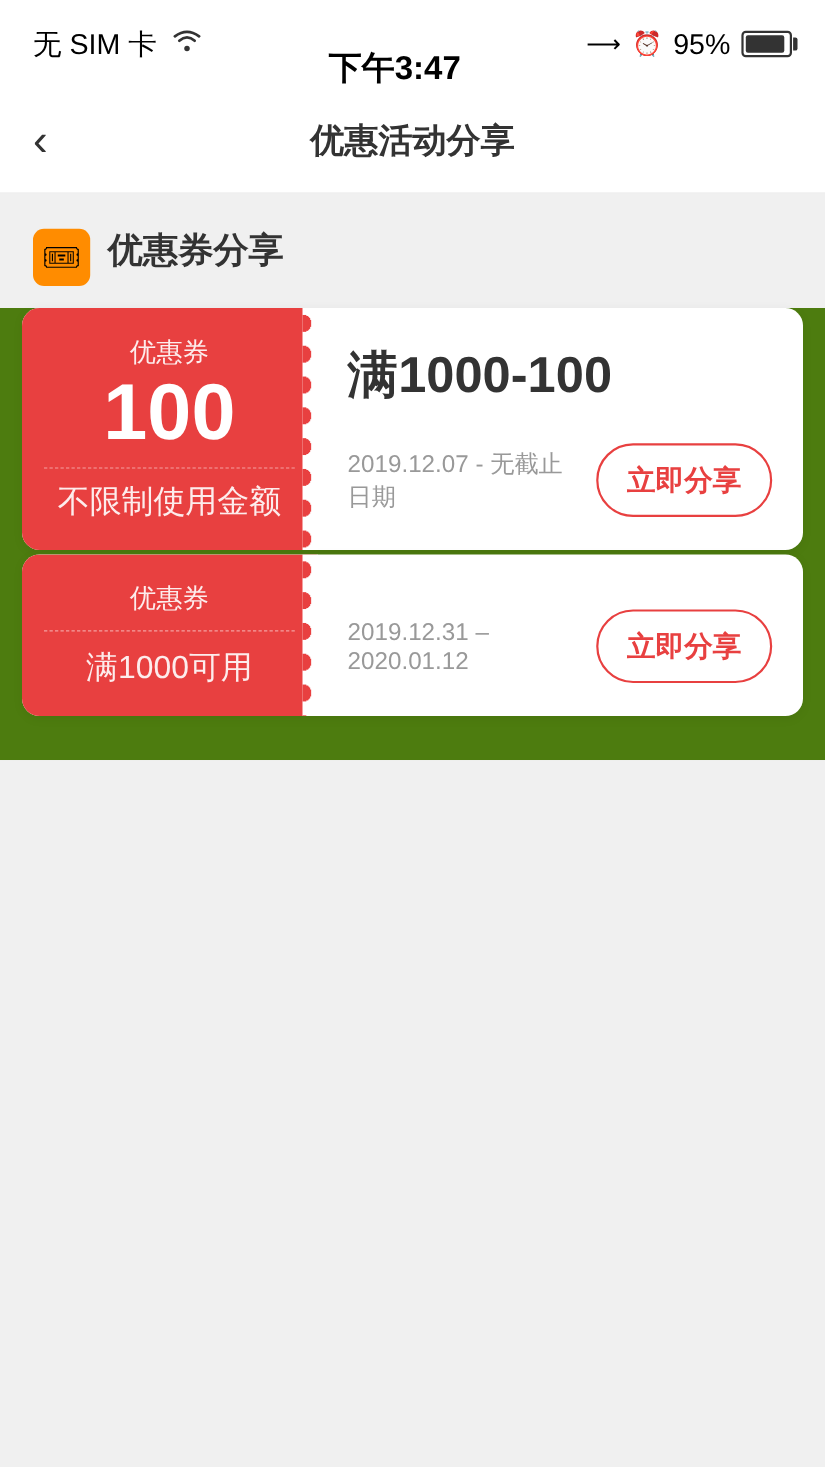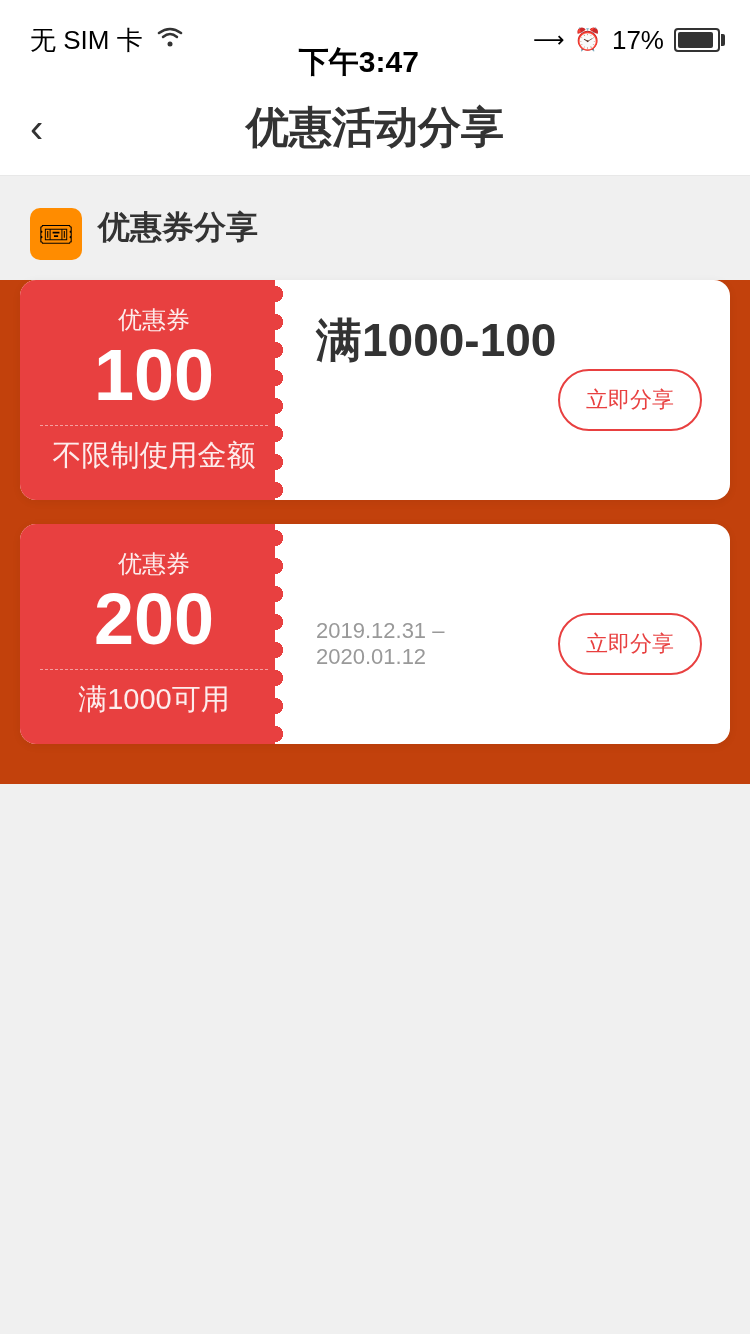--- a/index.html
+++ b/index.html
@@ -83,21 +83,21 @@
     }
     .nav-back {
       position: absolute;
       left: 30px;
       font-size: 40px;
       color: #333;
       cursor: pointer;
       line-height: 1;
     }
     .nav-title {
-      font-size: 43px;
+      font-size: 31px;
       font-weight: 600;
       color: #333;
     }
 
     
     .section-header {
       background: #f0f0f0;
       padding: 30px 30px 20px 30px;
       display: flex;
       align-items: flex-start;
@@ -125,25 +125,25 @@
       font-weight: 600;
       color: #333;
     }
     .section-subtitle {
       font-size: 26px;
       color: #999;
     }
 
     
     .coupon-list {
-      background: #c2410c;
+      background: #4d7c0f;
       padding: 0 0 40px 0;
       display: flex;
       flex-direction: column;
-      gap: 24px;
+      gap: 4px;
     }
 
     
     .coupon-card {
       margin: 0 20px;
       background: #fff;
       border-radius: 16px;
       overflow: hidden;
       display: flex;
       box-shadow: 0 2px 10px rgba(0,0,0,0.06);
@@ -194,21 +194,21 @@
       font-size: 29px;
       color: rgba(255,255,255,0.9);
       text-align: left;
     }
 
     
     .coupon-right {
       flex: 1;
       padding: 30px 28px;
       display: flex;
-      flex-direction: row;
+      flex-direction: column;
       justify-content: space-between;
     }
     .coupon-name {
       font-size: 46px;
       font-weight: 700;
       color: #333;
     }
     .coupon-bottom-row {
       display: flex;
       align-items: center;
@@ -219,25 +219,26 @@
       font-size: 22px;
       color: #999;
       flex: 1;
       margin-right: 10px;
     }
     .share-button {
       border: 2px solid #e84040;
       border-radius: 40px;
       padding: 14px 26px;
       color: #e84040;
-      font-size: 22px;
+      font-size: 26px;
       background: #fff;
       cursor: pointer;
       white-space: nowrap;
       flex-shrink: 0;
+      font-weight: bold;
     }
 
     
     .empty-area {
       flex: 1;
       background: #f0f0f0;
       min-height: 520px;
     }
   </style>
 </head>
@@ -252,21 +253,21 @@
         <path d="M8 12 Q15 6 22 12" stroke="#333" stroke-width="2.5" fill="none" stroke-linecap="round"></path>
         <path d="M4 8 Q15 0 26 8" stroke="#333" stroke-width="2.5" fill="none" stroke-linecap="round"></path>
         <circle cx="15" cy="19" r="2.5" fill="#333"></circle>
       </svg>
     </span>
   </div>
   <div class="status-center">下午3:47</div>
   <div class="status-right">
     <span style="font-size:22px;">⟶</span>
     <span style="font-size:22px;">⏰</span>
-    <span>17%</span>
+    <span>95%</span>
     <span class="battery-icon">
       <span class="battery-fill"></span>
     </span>
   </div>
 </div>
 
 <div class="nav-bar">
   <span class="nav-back">‹</span>
   <span class="nav-title">优惠活动分享</span>
 </div>
@@ -285,29 +286,29 @@
   <div class="coupon-card">
     <div class="coupon-left">
       <span class="coupon-type-label">优惠券</span>
       <span class="coupon-amount">100</span>
       <hr class="coupon-divider">
       <span class="coupon-condition">不限制使用金额</span>
     </div>
     <div class="coupon-right">
       <span class="coupon-name">满1000-100</span>
       <div class="coupon-bottom-row">
+        <span class="coupon-date">2019.12.07 - 无截止日期</span>
         <button class="share-button">立即分享</button>
       </div>
     </div>
   </div>
 
   <div class="coupon-card">
     <div class="coupon-left">
       <span class="coupon-type-label">优惠券</span>
-      <span class="coupon-amount">200</span>
       <hr class="coupon-divider">
       <span class="coupon-condition">满1000可用</span>
     </div>
     <div class="coupon-right">
       <div class="coupon-bottom-row">
         <span class="coupon-date">2019.12.31 – 2020.01.12</span>
         <button class="share-button">立即分享</button>
       </div>
     </div>
   </div>

